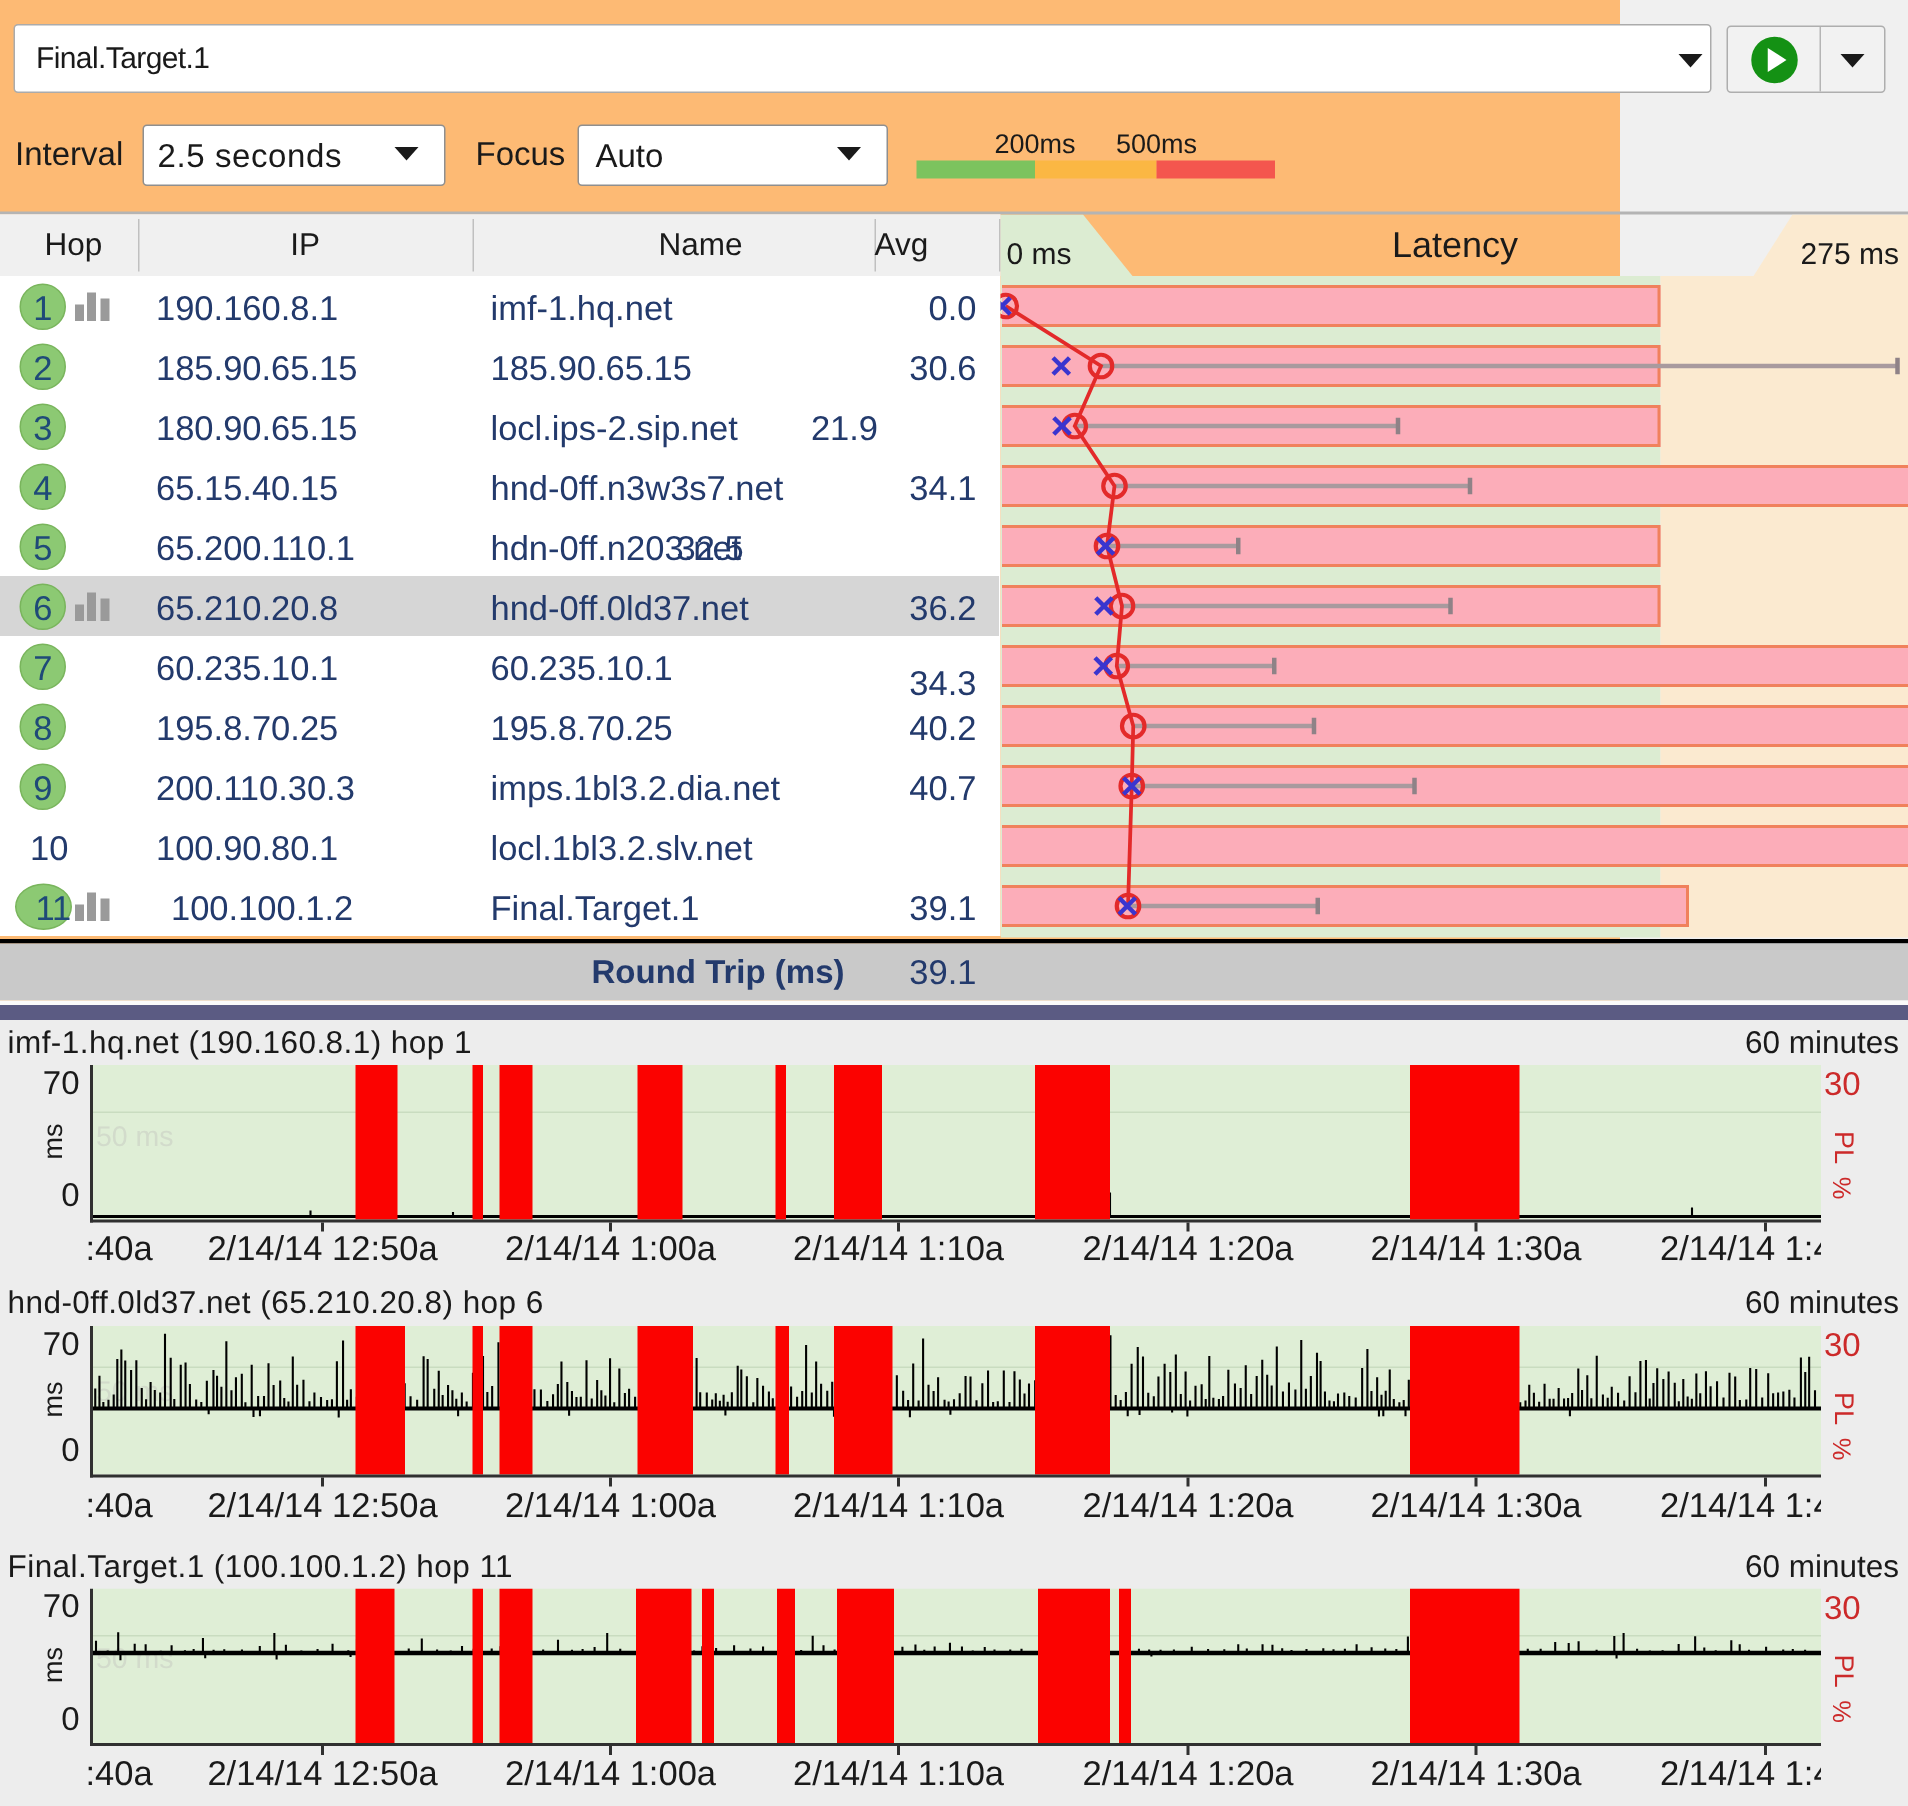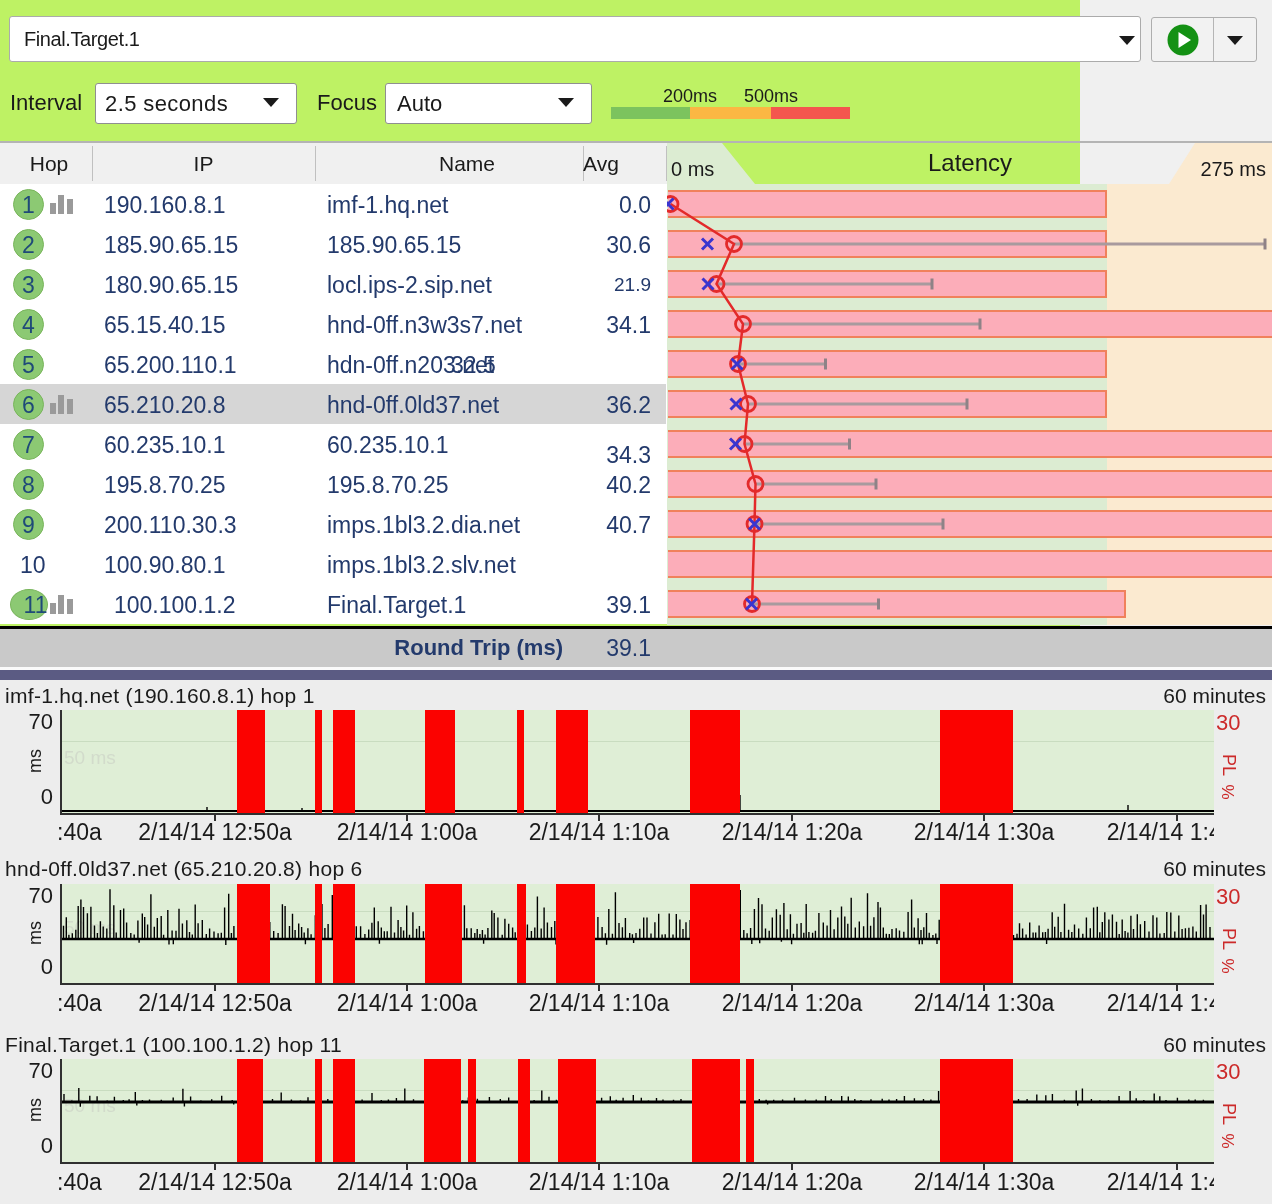--- a/index.html
+++ b/index.html
@@ -1,16 +1,16 @@
 <!DOCTYPE html>
 <html><head><meta charset="utf-8"><style>
 
 *{margin:0;padding:0;box-sizing:border-box}
 html,body{width:1272px;height:1204px;background:#f0f0f0;font-family:"Liberation Sans",sans-serif;overflow:hidden}
-#app{position:relative;width:1080px;height:1204px;background:#bef264}
+#app{position:relative;width:1080px;height:1204px;background:#fdba74}
 .abs{position:absolute}
 
 </style></head><body>
 <div id="app">
 <div class="abs" style="left:9px;top:16px;width:1132px;height:46px;background:#fff;border:1px solid #ababab;border-radius:3px"></div>
 <div class="abs" style="left:24px;top:16px;height:46px;line-height:46px;font-size:20px;letter-spacing:-0.4px;color:#1a1a1a">Final.Target.1</div>
 <div class="abs" style="left:1119px;top:36px;width:0;height:0;border-left:8px solid transparent;border-right:8px solid transparent;border-top:9px solid #1a1a1a"></div>
 <div class="abs" style="left:1151px;top:17px;width:106px;height:45px;background:#f2f2f2;border:1px solid #aeaeae;border-radius:3px"></div>
 <div class="abs" style="left:1213px;top:18px;width:1px;height:43px;background:#b5b5b5"></div>
 <svg class="abs" style="left:1167px;top:24px" width="32" height="32">
@@ -53,21 +53,21 @@
 <div class="abs" style="left:451px;top:185px;width:200px;height:40px;line-height:40px;font-size:23px;color:#233a6c;text-align:right">0.0</div>
 <div class="abs" style="left:13.0px;top:228.5px;width:31px;height:31px;background:#8cc973;border:1px solid #79b55c;border-radius:50%"></div>
 <div class="abs" style="left:13.0px;top:225px;width:31px;height:40px;line-height:40px;font-size:23px;color:#1f4a78;text-align:center">2</div>
 <div class="abs" style="left:104px;top:225px;width:220px;height:40px;line-height:40px;font-size:23px;color:#233a6c">185.90.65.15</div>
 <div class="abs" style="left:327px;top:225px;width:260px;height:40px;line-height:40px;font-size:23px;color:#233a6c">185.90.65.15</div>
 <div class="abs" style="left:451px;top:225px;width:200px;height:40px;line-height:40px;font-size:23px;color:#233a6c;text-align:right">30.6</div>
 <div class="abs" style="left:13.0px;top:268.5px;width:31px;height:31px;background:#8cc973;border:1px solid #79b55c;border-radius:50%"></div>
 <div class="abs" style="left:13.0px;top:265px;width:31px;height:40px;line-height:40px;font-size:23px;color:#1f4a78;text-align:center">3</div>
 <div class="abs" style="left:104px;top:265px;width:220px;height:40px;line-height:40px;font-size:23px;color:#233a6c">180.90.65.15</div>
 <div class="abs" style="left:327px;top:265px;width:260px;height:40px;line-height:40px;font-size:23px;color:#233a6c">locl.ips-2.sip.net</div>
-<div class="abs" style="left:451px;top:265px;width:200px;height:40px;line-height:40px;font-size:19px;color:#233a6c;text-align:right">21.9</div>
+<div class="abs" style="left:463px;top:265px;width:200px;height:40px;line-height:40px;font-size:23px;color:#233a6c;text-align:center">21.9</div>
 <div class="abs" style="left:13.0px;top:308.5px;width:31px;height:31px;background:#8cc973;border:1px solid #79b55c;border-radius:50%"></div>
 <div class="abs" style="left:13.0px;top:305px;width:31px;height:40px;line-height:40px;font-size:23px;color:#1f4a78;text-align:center">4</div>
 <div class="abs" style="left:104px;top:305px;width:220px;height:40px;line-height:40px;font-size:23px;color:#233a6c">65.15.40.15</div>
 <div class="abs" style="left:327px;top:305px;width:260px;height:40px;line-height:40px;font-size:23px;color:#233a6c">hnd-0ff.n3w3s7.net</div>
 <div class="abs" style="left:451px;top:305px;width:200px;height:40px;line-height:40px;font-size:23px;color:#233a6c;text-align:right">34.1</div>
 <div class="abs" style="left:13.0px;top:348.5px;width:31px;height:31px;background:#8cc973;border:1px solid #79b55c;border-radius:50%"></div>
 <div class="abs" style="left:13.0px;top:345px;width:31px;height:40px;line-height:40px;font-size:23px;color:#1f4a78;text-align:center">5</div>
 <div class="abs" style="left:104px;top:345px;width:220px;height:40px;line-height:40px;font-size:23px;color:#233a6c">65.200.110.1</div>
 <div class="abs" style="left:327px;top:345px;width:260px;height:40px;line-height:40px;font-size:23px;color:#233a6c">hdn-0ff.n203.net</div>
 <div class="abs" style="left:451px;top:345px;width:200px;height:40px;line-height:40px;font-size:23px;color:#233a6c;text-align:left">32.5</div>
@@ -89,21 +89,21 @@
 <div class="abs" style="left:104px;top:465px;width:220px;height:40px;line-height:40px;font-size:23px;color:#233a6c">195.8.70.25</div>
 <div class="abs" style="left:327px;top:465px;width:260px;height:40px;line-height:40px;font-size:23px;color:#233a6c">195.8.70.25</div>
 <div class="abs" style="left:451px;top:465px;width:200px;height:40px;line-height:40px;font-size:23px;color:#233a6c;text-align:right">40.2</div>
 <div class="abs" style="left:13.0px;top:508.5px;width:31px;height:31px;background:#8cc973;border:1px solid #79b55c;border-radius:50%"></div>
 <div class="abs" style="left:13.0px;top:505px;width:31px;height:40px;line-height:40px;font-size:23px;color:#1f4a78;text-align:center">9</div>
 <div class="abs" style="left:104px;top:505px;width:220px;height:40px;line-height:40px;font-size:23px;color:#233a6c">200.110.30.3</div>
 <div class="abs" style="left:327px;top:505px;width:260px;height:40px;line-height:40px;font-size:23px;color:#233a6c">imps.1bl3.2.dia.net</div>
 <div class="abs" style="left:451px;top:505px;width:200px;height:40px;line-height:40px;font-size:23px;color:#233a6c;text-align:right">40.7</div>
 <div class="abs" style="left:20px;top:545px;width:40px;height:40px;line-height:40px;font-size:23px;color:#233a6c">10</div>
 <div class="abs" style="left:104px;top:545px;width:220px;height:40px;line-height:40px;font-size:23px;color:#233a6c">100.90.80.1</div>
-<div class="abs" style="left:327px;top:545px;width:260px;height:40px;line-height:40px;font-size:23px;color:#233a6c">imps.1bl3.2.slv.net</div>
+<div class="abs" style="left:327px;top:545px;width:260px;height:40px;line-height:40px;font-size:23px;color:#233a6c">locl.1bl3.2.slv.net</div>
 <div class="abs" style="left:9.5px;top:588.5px;width:38px;height:31px;background:#8cc973;border:1px solid #79b55c;border-radius:50%"></div>
 <div class="abs" style="left:9.5px;top:585px;width:38px;height:40px;line-height:40px;font-size:23px;color:#1f4a78;text-align:right">11</div>
 <div class="abs" style="left:50.0px;top:603.0px;width:5.5px;height:11px;background:#9a9a9a"></div>
 <div class="abs" style="left:58.0px;top:594.5px;width:6px;height:19.5px;background:#9a9a9a"></div>
 <div class="abs" style="left:66.5px;top:598.5px;width:6px;height:15.5px;background:#9a9a9a"></div>
 <div class="abs" style="left:114px;top:585px;width:220px;height:40px;line-height:40px;font-size:23px;color:#233a6c">100.100.1.2</div>
 <div class="abs" style="left:327px;top:585px;width:260px;height:40px;line-height:40px;font-size:23px;color:#233a6c">Final.Target.1</div>
 <div class="abs" style="left:451px;top:585px;width:200px;height:40px;line-height:40px;font-size:23px;color:#233a6c;text-align:right">39.1</div>
 <svg class="abs" style="left:667px;top:143px" width="605" height="483" viewBox="667 143 605 483">
       <polygon points="667,143 722,143 755,184 667,184" fill="#dcecd2"></polygon>

